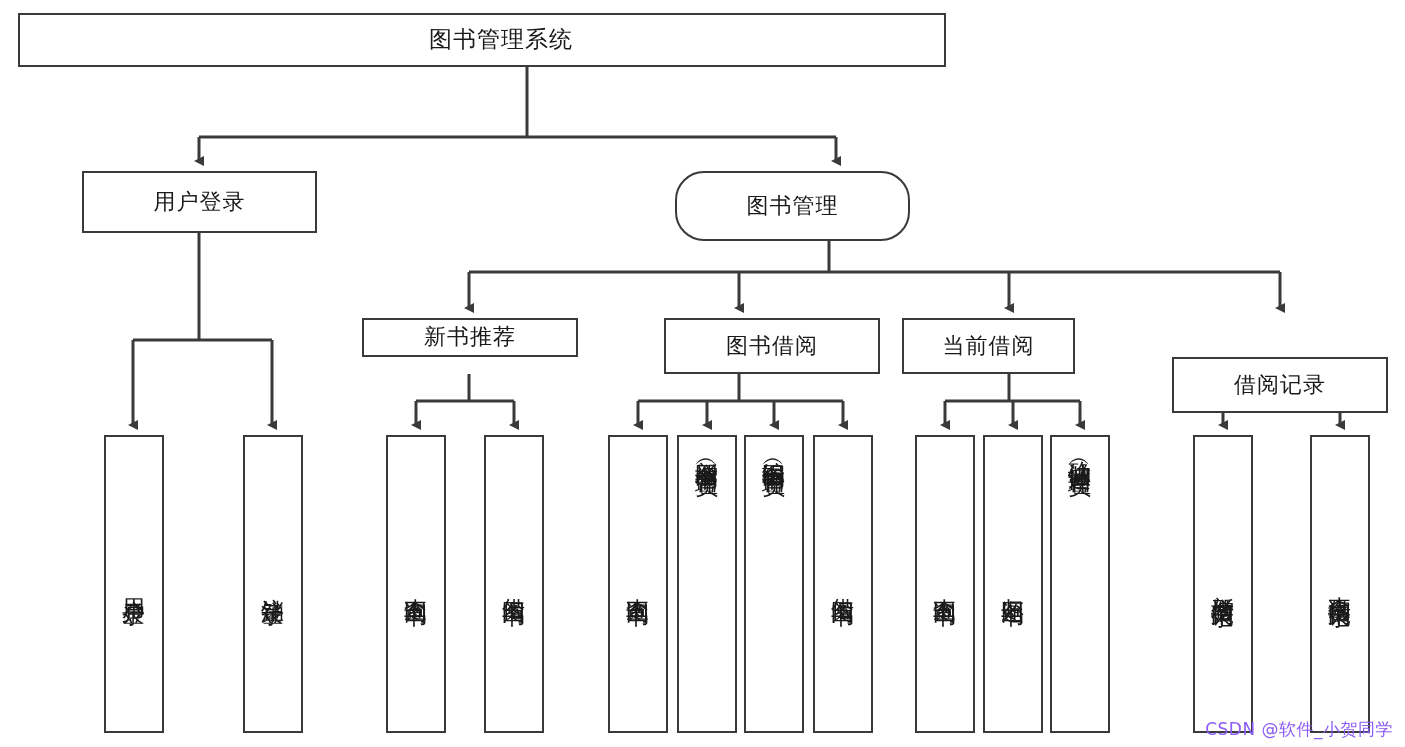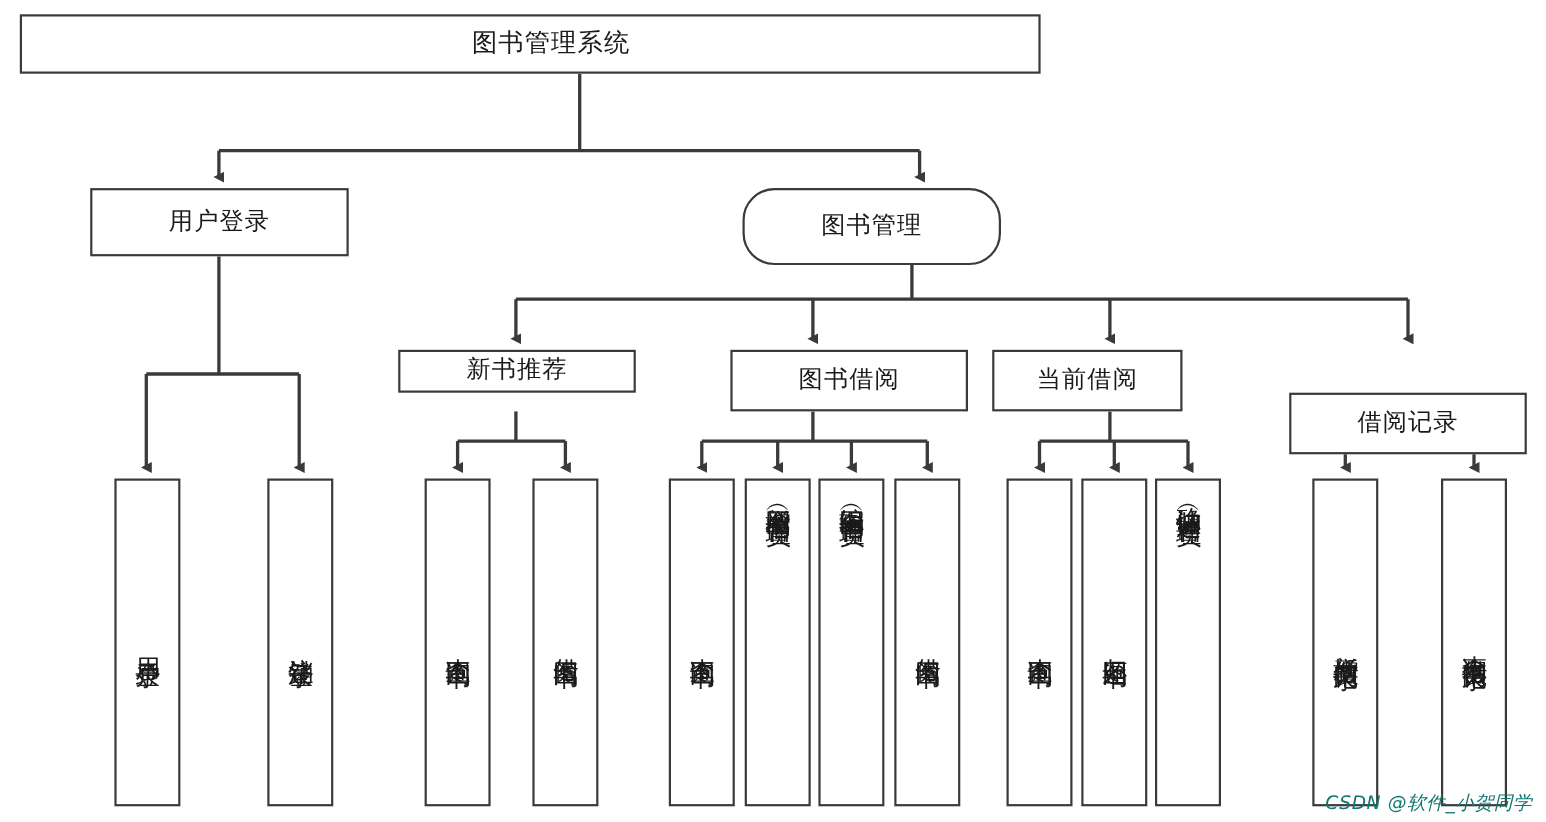--- a/index.html
+++ b/index.html
@@ -62,25 +62,24 @@
   }
   .node.vertical.centered {
     align-items: center;
     padding-top: 0;
   }
   #watermark {
     position: absolute;
     right: 12px;
     bottom: 6px;
     font-size: 17px;
-    color: #0f766e;
+    color: #8b5cf6;
     letter-spacing: 0.5px;
     white-space: nowrap;
     user-select: none;
-    font-style: italic;
   }
 </style>
 </head>
 <body>
 
 <div id="diagram-root">
 
   <svg id="connector-layer" viewBox="0 0 1405 747">
     <defs>
       <marker id="arrowhead" markerWidth="10" markerHeight="10" refX="5" refY="5" orient="auto" markerUnits="userSpaceOnUse">

